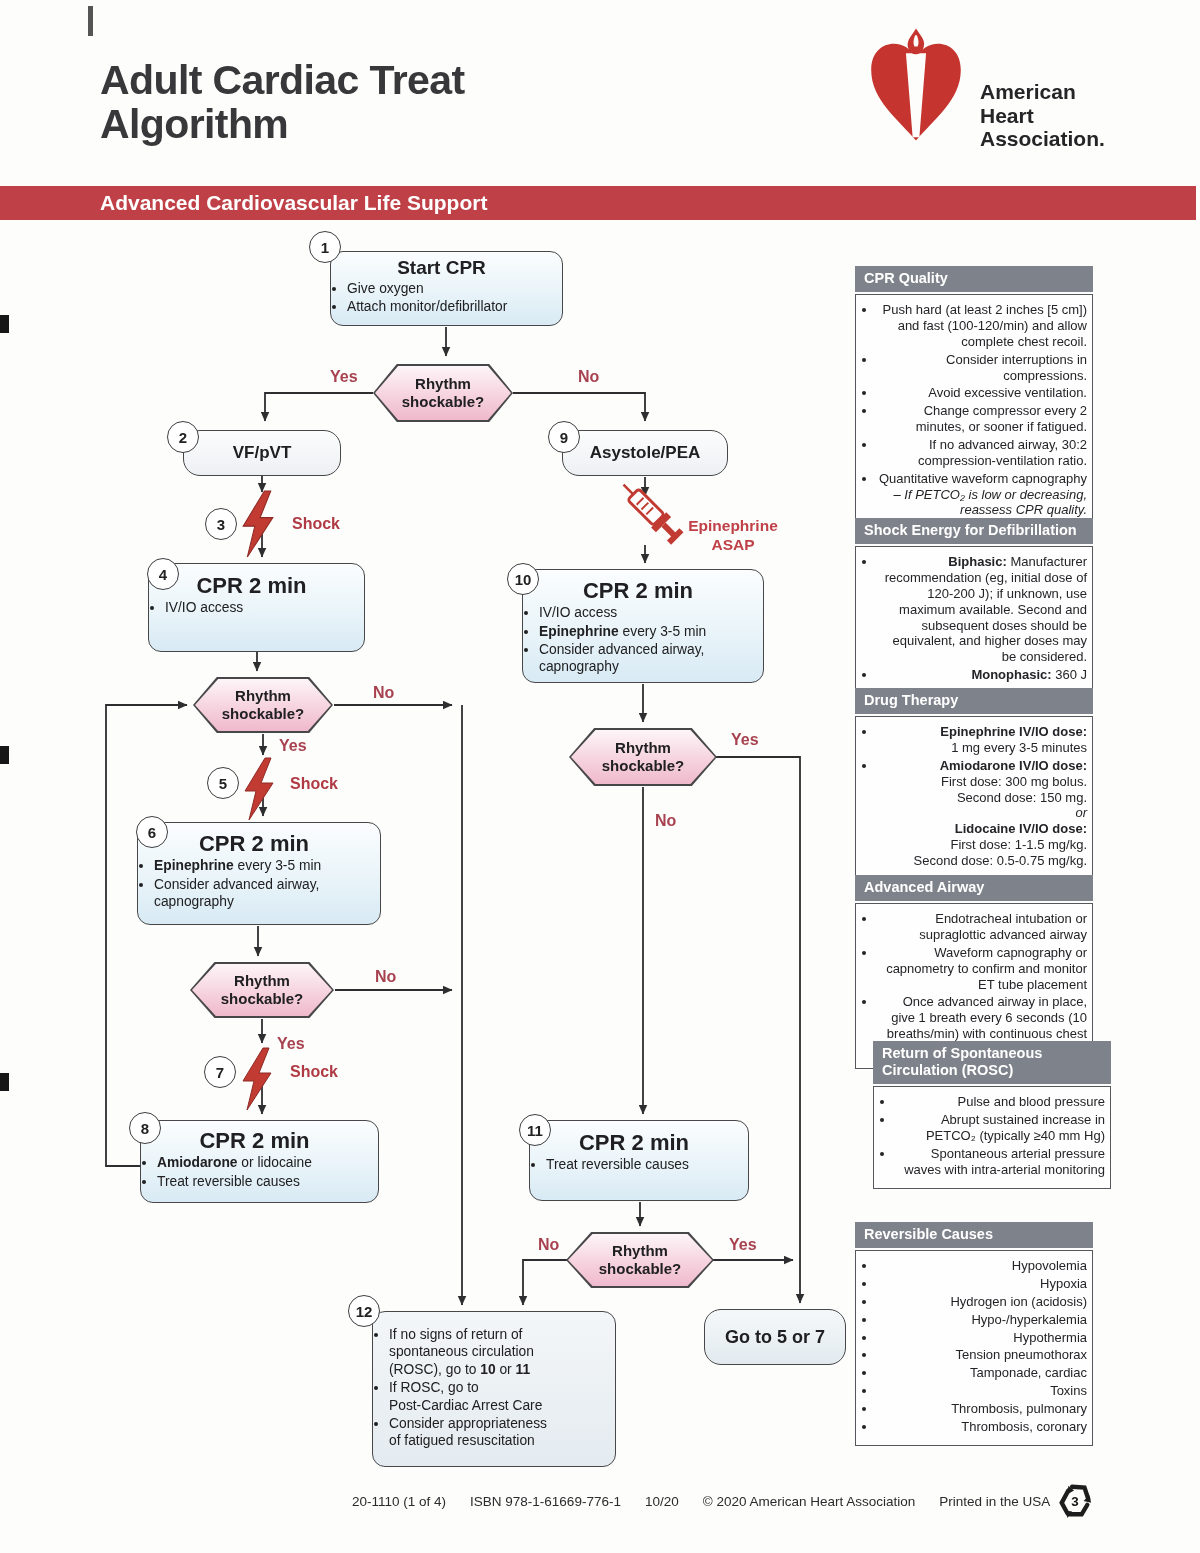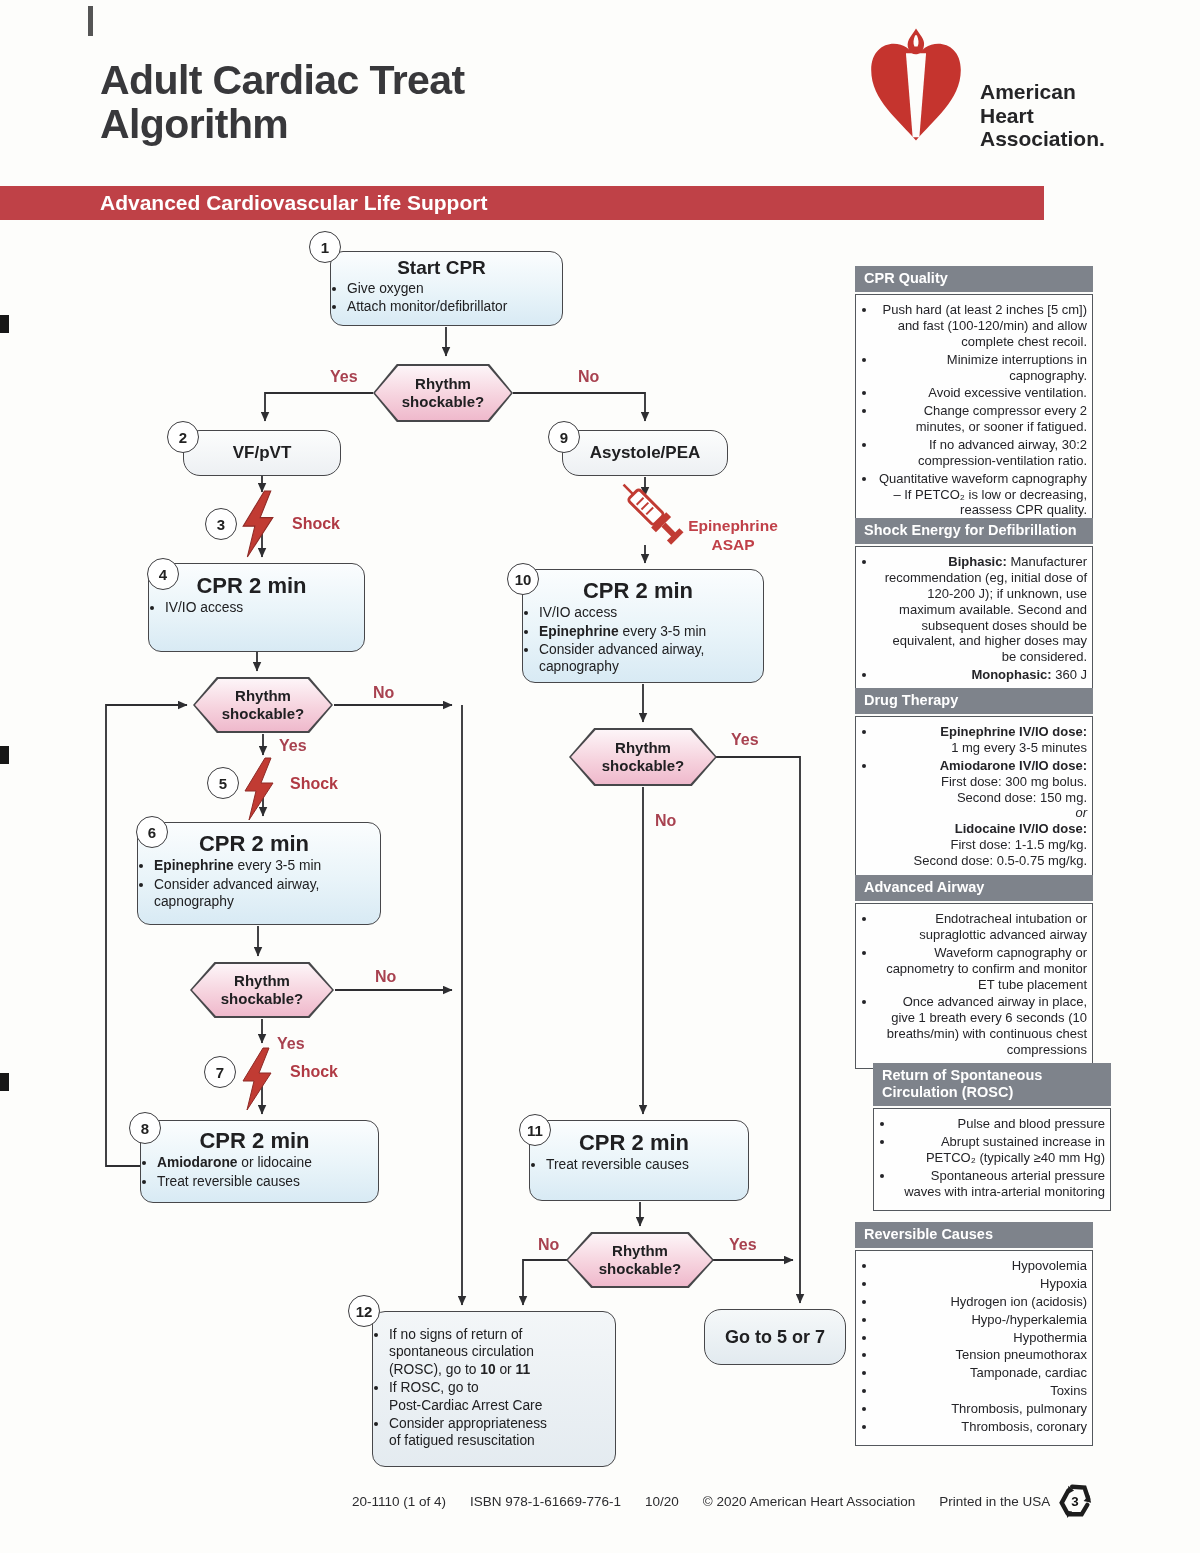--- a/index.html
+++ b/index.html
@@ -8,21 +8,21 @@
   .pre{white-space:pre-line;}
 
   
   .mark{position:absolute;left:0;background:#171717;}
 
   
   .title{position:absolute;left:100px;top:58px;font-size:41px;font-weight:bold;color:#38383b;
          line-height:1.08;letter-spacing:-0.6px;}
   .logo{position:absolute;left:860px;top:26px;}
   .logo-text{position:absolute;left:980px;top:80px;font-size:21px;font-weight:bold;color:#252527;line-height:1.12;}
-  .banner{position:absolute;left:0;top:186px;width:1044px;height:34px;background:#bf4147;}
+  .banner{position:absolute;left:0;top:186px;width:1196px;height:34px;background:#bf4147;}
   .banner span{display:block;padding-left:100px;line-height:33px;color:#fff;font-weight:bold;font-size:21px;}
 
   
   .wires{position:absolute;left:0;top:0;z-index:1;}
 
   
   .fbox{position:absolute;z-index:2;box-sizing:border-box;border:1.6px solid #47474a;border-radius:13px;
         background:linear-gradient(180deg,#fbfdfe 0%,#e9f4f9 55%,#d8eaf4 100%);padding:5px 10px 4px 0;}
   .fbox .bt{font-weight:bold;text-align:center;color:#202022;font-size:22px;line-height:1.15;}
   .bt.sm{font-size:19px;}
@@ -53,21 +53,21 @@
              text-align:center;width:100px;line-height:1.25;}
   .bolt{position:absolute;z-index:2;}
   .syringe{position:absolute;z-index:2;transform:rotate(45deg);}
 
   
   .sb-sec{position:absolute;left:855px;width:238px;z-index:2;}
   .sb-h{background:#7e838b;color:#fff;font-weight:bold;font-size:14.5px;padding:4px 9px 5px 9px;line-height:1.18;}
   .sb-c{border:1px solid #54585d;background:#fefefe;margin-top:2px;padding:7px 5px 8px 4px;}
   .sb-c ul{margin:0;padding-left:17px;font-size:13px;line-height:1.22;color:#242428;}
   .sb-c li{white-space:pre-line;margin-bottom:2px;text-align:right;}
-  .subline{white-space:pre-line;margin-left:0;padding-left:11px;text-indent:-11px;}
+  .subline{white-space:pre-line;margin-left:0;padding-left:11px;text-indent:-11px;font-style:italic;}
   .subline::before{content:"\2013\00a0";}
 
   
   .footer{position:absolute;left:352px;top:1494px;z-index:2;font-size:13.5px;color:#2b2b2e;
           display:flex;gap:24px;white-space:nowrap;}
   .recycle{position:absolute;left:1056px;top:1481px;z-index:2;}
 </style>
 </head>
 <body>
 
@@ -276,21 +276,21 @@
 of fatigued resuscitation</li>
       </ul>
   </div>
   <div class="badge" style="left:348px;top:1295px;">12</div>
 
   <div class="sb-sec" style="top:266px;">
     <div class="sb-h">CPR Quality</div>
     <div class="sb-c">
         <ul>
           <li>Push hard (at least 2 inches [5 cm]) and fast (100-120/min) and allow complete chest recoil.</li>
-          <li>Minimize interruptions in capnography.</li>
+          <li>Consider interruptions in compressions.</li>
           <li>Avoid excessive ventilation.</li>
           <li>Change compressor every 2 minutes, or sooner if fatigued.</li>
           <li>If no advanced airway, 30:2 compression-ventilation ratio.</li>
           <li>Quantitative waveform capnography<div class="subline">If PETCO₂ is low or decreasing, reassess CPR quality.</div></li>
         </ul>
       </div>
   </div>
   <div class="sb-sec" style="top:518px;">
     <div class="sb-h">Shock Energy for Defibrillation</div>
     <div class="sb-c">
@@ -319,21 +319,21 @@
   <div class="sb-sec" style="top:875px;">
     <div class="sb-h">Advanced Airway</div>
     <div class="sb-c">
         <ul>
           <li>Endotracheal intubation or supraglottic advanced airway</li>
           <li>Waveform capnography or capnometry to confirm and monitor ET tube placement</li>
           <li>Once advanced airway in place, give 1 breath every 6 seconds (10 breaths/min) with continuous chest compressions</li>
         </ul>
       </div>
   </div>
-  <div class="sb-sec" style="top:1063px;padding-left:18px;">
+  <div class="sb-sec" style="top:1041px;padding-left:18px;">
     <div class="sb-h">Return of Spontaneous Circulation (ROSC)</div>
     <div class="sb-c">
         <ul>
           <li>Pulse and blood pressure</li>
           <li>Abrupt sustained increase in PETCO₂ (typically ≥40 mm Hg)</li>
           <li>Spontaneous arterial pressure waves with intra-arterial monitoring</li>
         </ul>
       </div>
   </div>
   <div class="sb-sec" style="top:1222px;">

